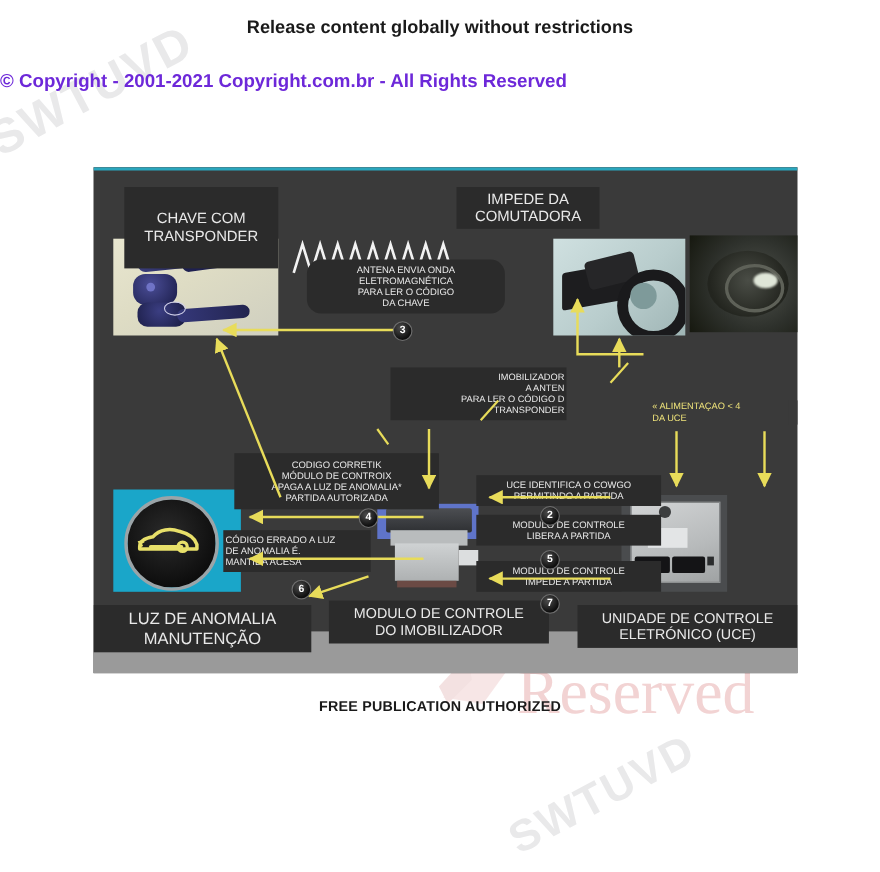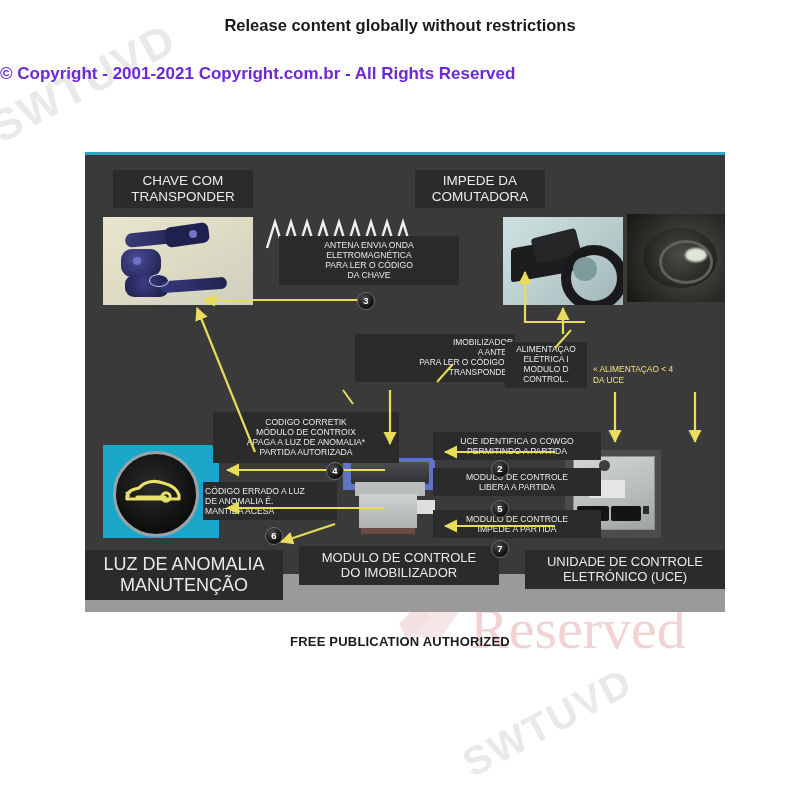--- a/index.html
+++ b/index.html
@@ -126,33 +126,33 @@
   .arrows{position:absolute;left:0;top:0;width:640px;height:460px;z-index:4;
     pointer-events:none;}
 
   
   .marker{position:absolute;width:16px;height:16px;border-radius:50%;
     background:radial-gradient(circle at 38% 32%,#4d4d4d,#0e0e0e 70%);
     color:#fff;font-size:9.5px;font-weight:700;line-height:16px;text-align:center;
     z-index:6;border:1px solid #6e6e6e;}
 
   
-  .p-keytitle{left:28px;top:18px;width:140px;font-size:13.5px;padding:3px 0;}
+  .p-keytitle{left:28px;top:18px;width:140px;font-size:13.5px;padding:21px 0;}
   .p-anttitle{left:330px;top:18px;width:130px;font-size:13.5px;padding:3px 0;}
   .p-igntitle{left:430px;top:18px;width:160px;font-size:12px;padding:5px 6px;
     background:#55585a;color:#16181a;text-align:left;line-height:1.55;}
-  .p-wavecap{left:194px;top:84px;width:176px;font-size:8.6px;padding:4px 2px;}
+  .p-wavecap{left:194px;top:84px;width:176px;font-size:8.6px;padding:4px 2px;border-radius:13px;}
   .p-immo{left:270px;top:182px;width:156px;font-size:8.4px;padding:4px 2px;text-align:right;}
   .p-alim{left:420px;top:190px;width:78px;font-size:8.4px;padding:3px 2px;}
   .p-uceid{left:348px;top:280px;width:164px;font-size:8.6px;padding:4px 2px;}
   .p-libera{left:348px;top:316px;width:164px;font-size:8.6px;padding:4px 2px;}
   .p-impede{left:348px;top:358px;width:164px;font-size:8.6px;padding:4px 2px;}
   .p-correto{left:128px;top:260px;width:182px;font-size:8.6px;padding:5px 2px;}
   .p-errado{left:118px;top:330px;width:130px;font-size:8.6px;padding:4px 2px;text-align:left;}
-  .p-b-luz{left:0px;top:398px;width:198px;font-size:18px;padding:4px 0;}
+  .p-b-luz{left:0px;top:398px;width:198px;font-size:15px;padding:4px 0;}
   .p-b-mod{left:214px;top:394px;width:200px;font-size:13px;padding:4px 0;}
   .p-b-uce{left:440px;top:398px;width:200px;font-size:13px;padding:4px 0;text-align:center;}
 
   .ylabel{position:absolute;color:#efe37a;font-size:8.4px;font-weight:400;
     line-height:1.3;z-index:6;}
   .y-alim{left:508px;top:212px;width:110px;}
 </style>
 </head>
 <body>
 
@@ -262,26 +262,20 @@
   </div>
   <div class="marker" style="left:272px;top:140px;">3</div>
 
   <div class="plate p-immo">
     <span style="white-space:pre-line;">IMOBILIZADOR
 A ANTEN
 PARA LER O CÓDIGO D
 TRANSPONDER</span>
   </div>
 
-  <div class="plate p-alim">
-    <span style="white-space:pre-line;">ALIMENTAÇAO
-ELÉTRICA I
-MODULO D
-CONTROL..</span>
-  </div>
 
   <div class="ylabel y-alim">
     <span style="white-space:pre-line;">« ALIMENTAÇAO &lt; 4
 DA UCE</span>
   </div>
 
   <div class="photo ph-lamp">
     <div class="dial"></div>
     <svg width="64" height="40" viewBox="0 0 64 40">
       <path d="M6,26 C6,20 12,18 18,17 C24,10 34,9 42,12 C50,14 56,18 58,24 L58,28 L52,28 L48,28 L16,28 L6,28 Z" fill="none" stroke="#e8e06a" stroke-width="3.2" stroke-linejoin="round"></path>

